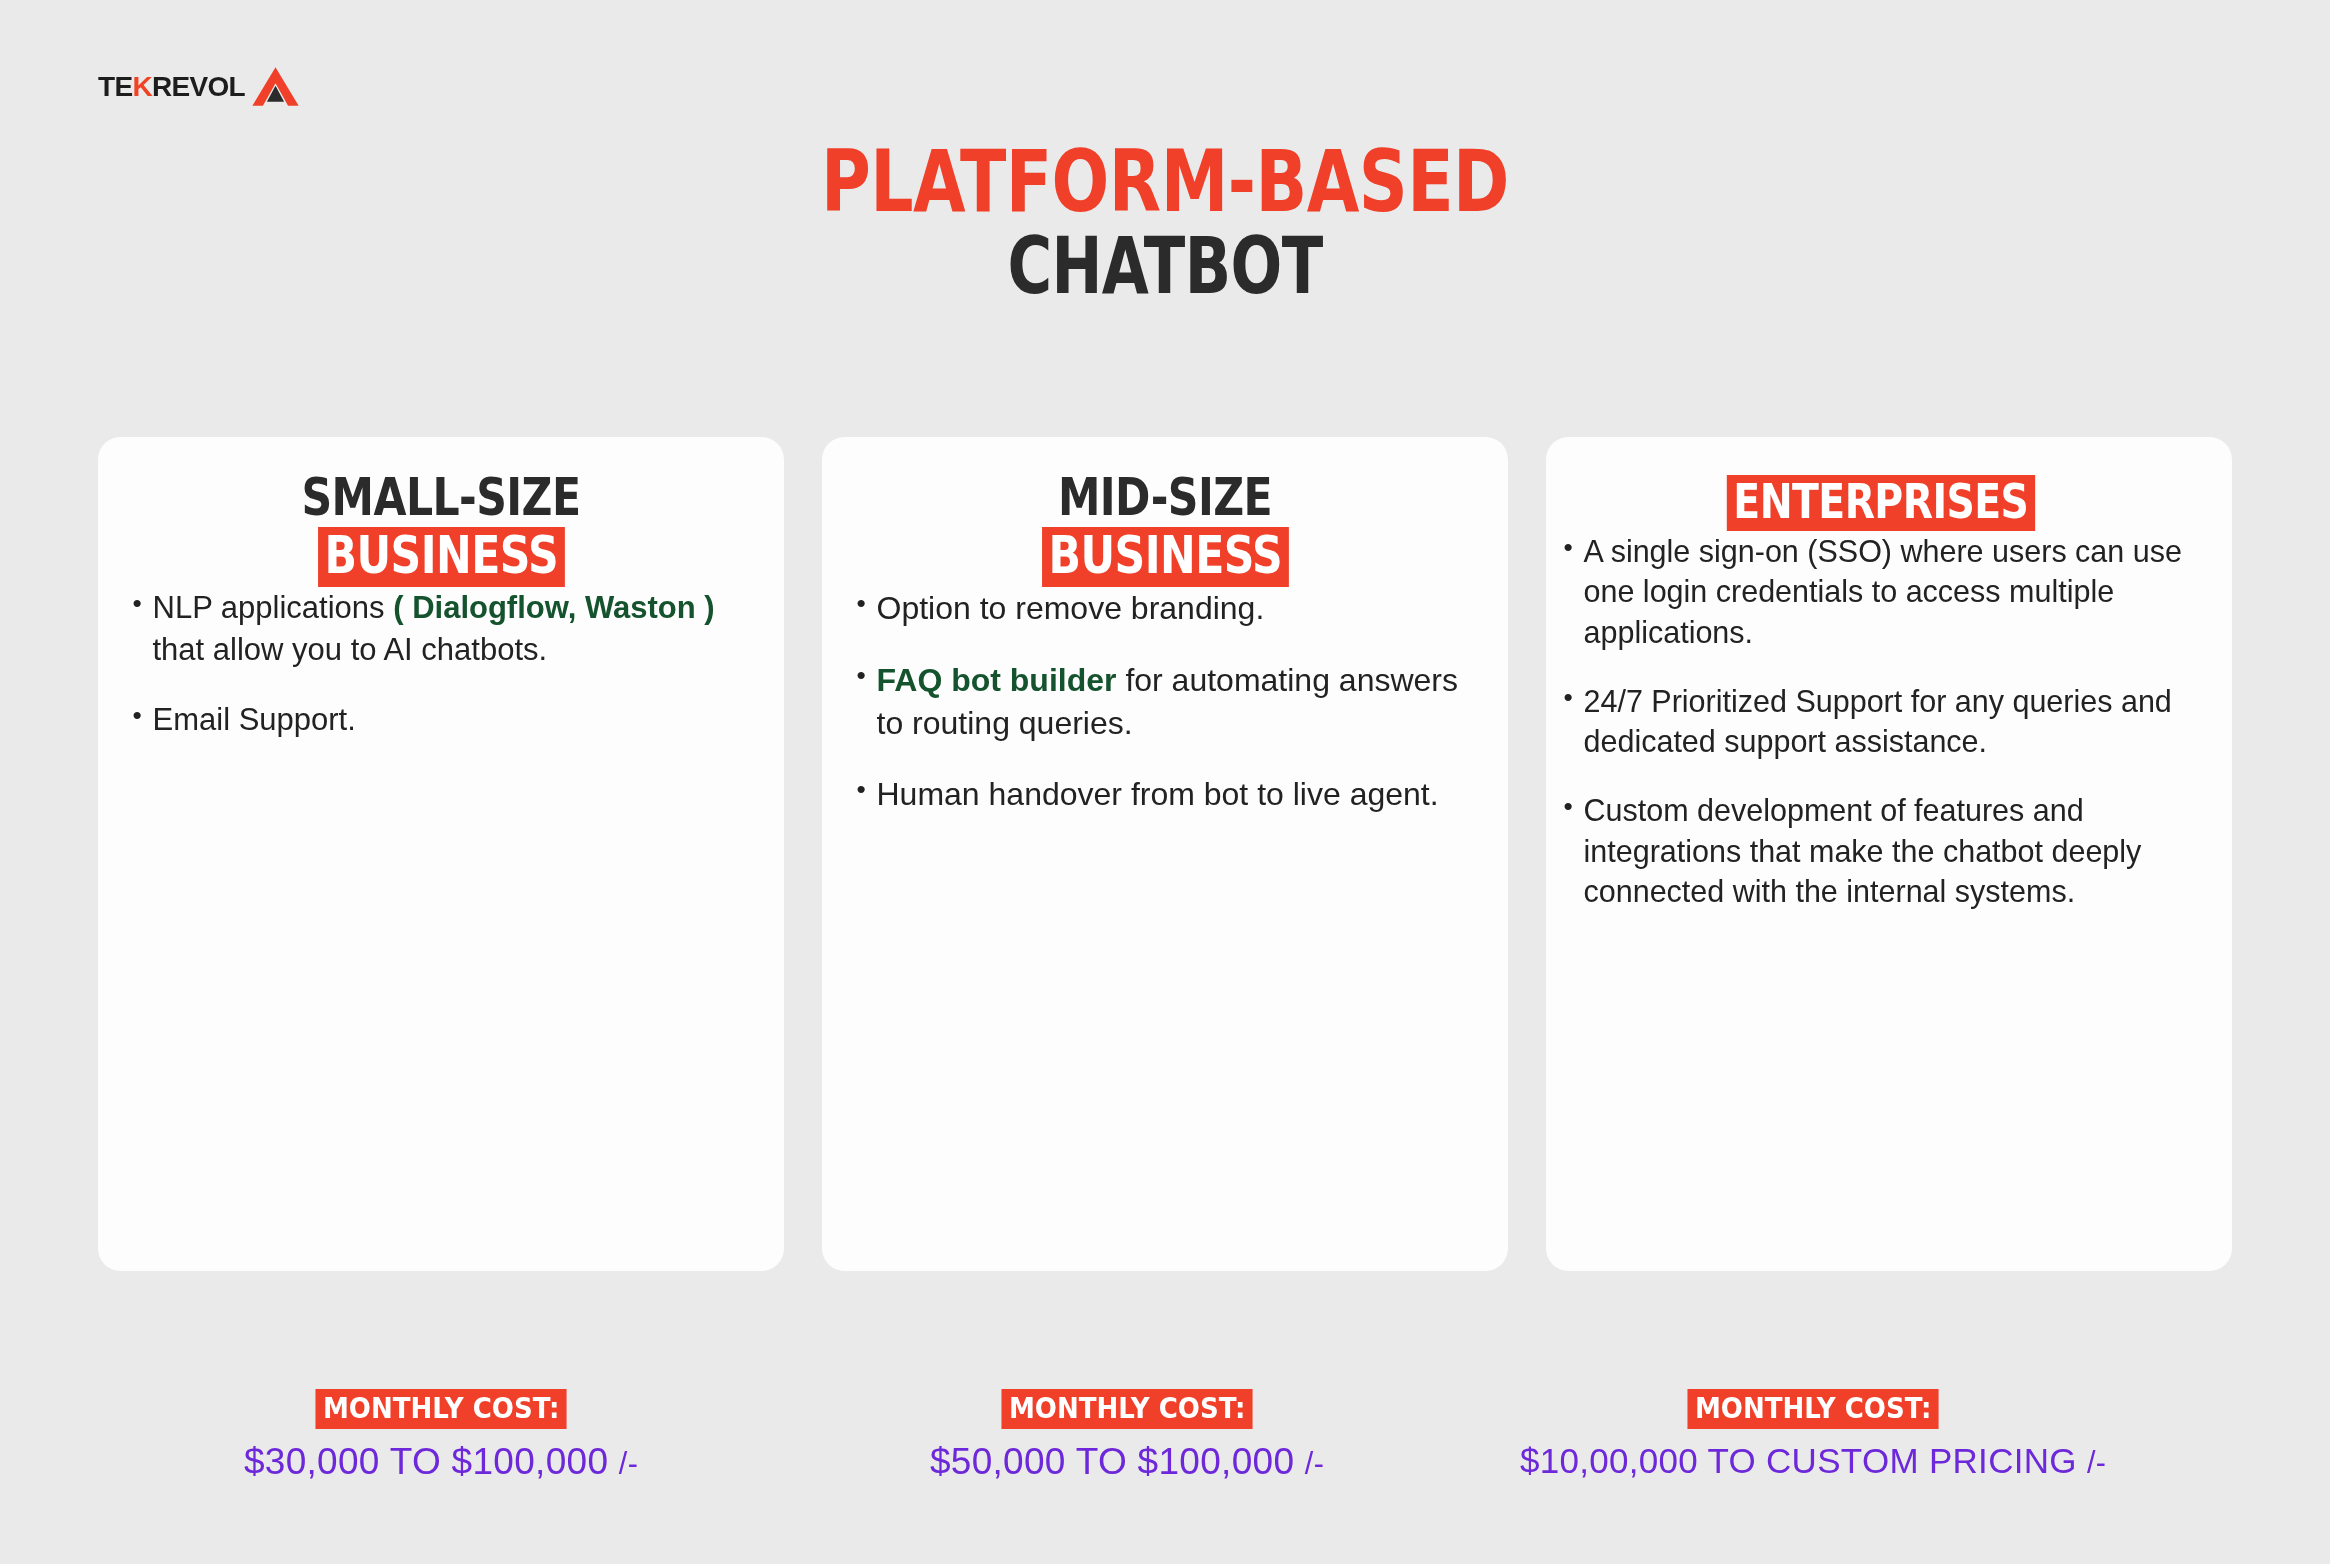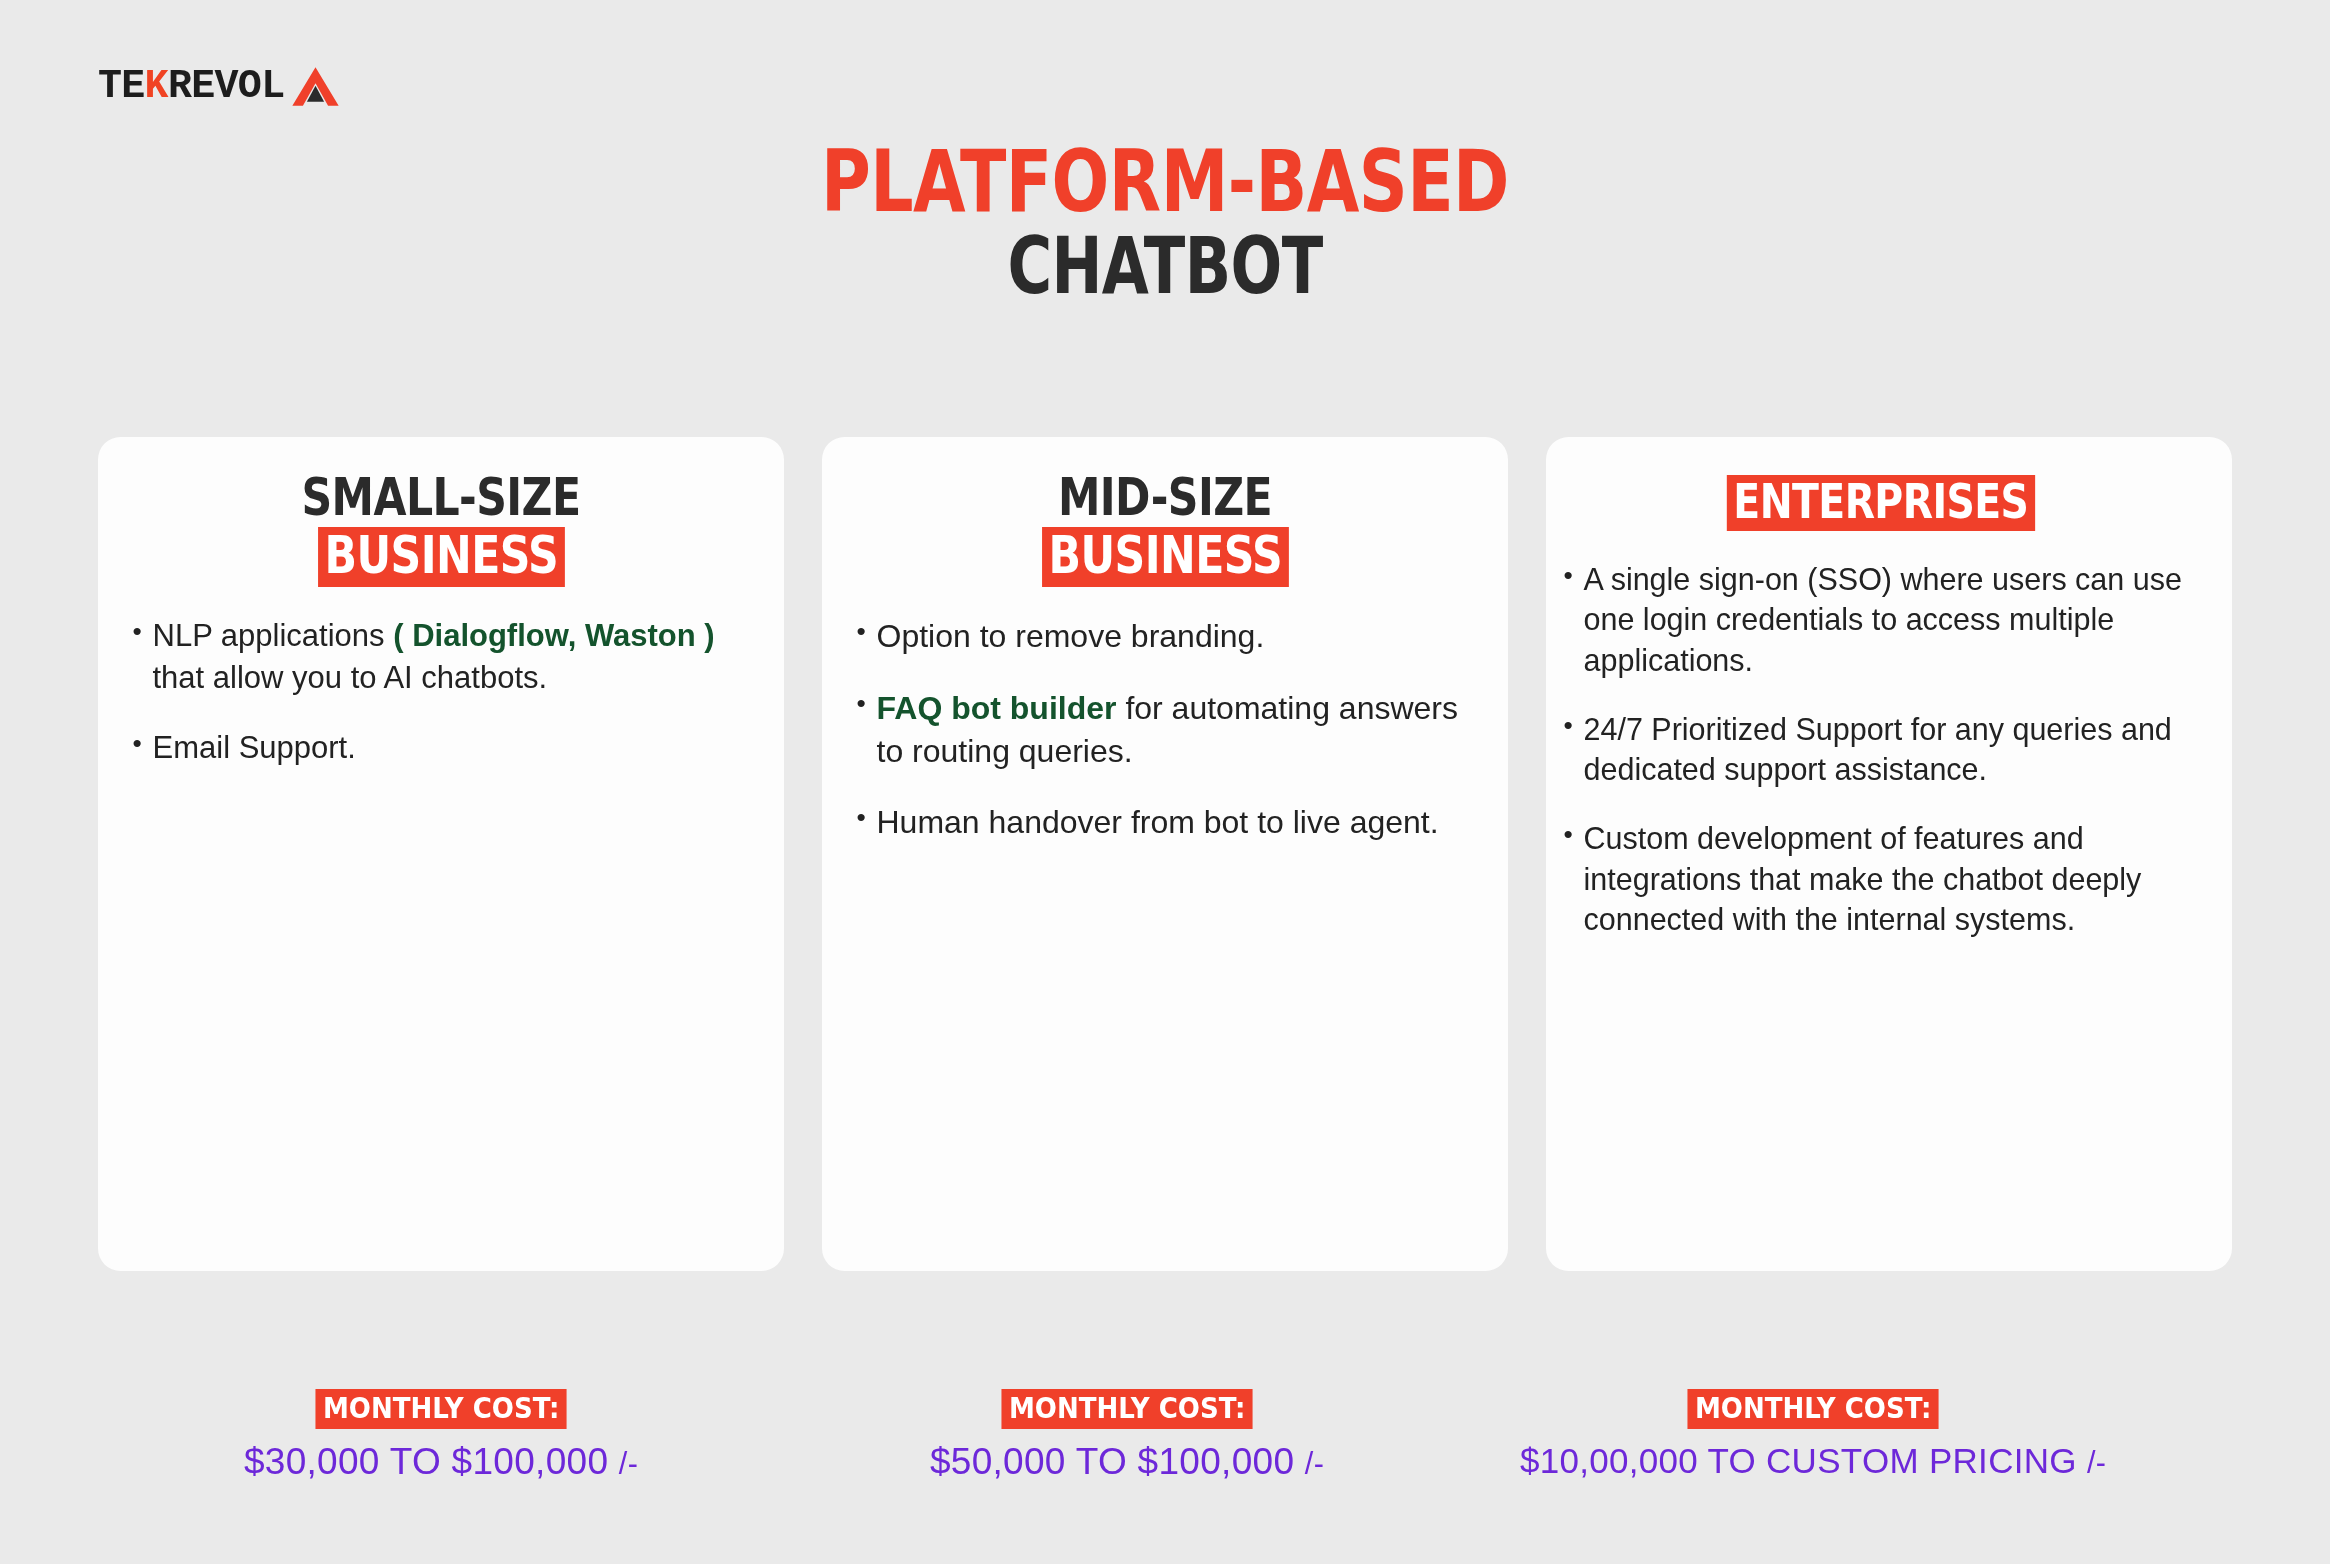--- a/index.html
+++ b/index.html
@@ -17,23 +17,23 @@
 
   
   .logo {
     position: absolute;
     left: 98px;
     top: 66px;
     display: flex;
     align-items: center;
   }
   .logo-text {
-    font-family: Liberation Mono, monospace;
-    font-weight: bold;
-    font-size: 40px;
+    font-family: Liberation Sans, sans-serif;
+    font-weight: bold;
+    font-size: 28px;
     letter-spacing: -0.7px;
     color: #1d1d1d;
     line-height: 1;
   }
   .logo-text .k {
     color: #f04323;
   }
   .logo-mark {
     position: relative;
     width: 49px;
@@ -88,21 +88,20 @@
     width: 686px;
     box-sizing: border-box;
     padding: 34px 32px 26.5px 32px;
   }
   .card.small { height: 834px; }
   .card.mid   { height: 834px; }
   .card.ent   { height: 834px; padding-left: 15px; }
 
   .card-head {
     text-align: center;
-    margin-bottom: 28px;
   }
   .head-top {
     font-family: "DejaVu Sans", sans-serif;
     font-weight: bold;
     font-size: 52px;
     color: #2b2b2b;
     line-height: 1.0;
     transform: scaleX(0.82);
     letter-spacing: -0.7px;
   }

